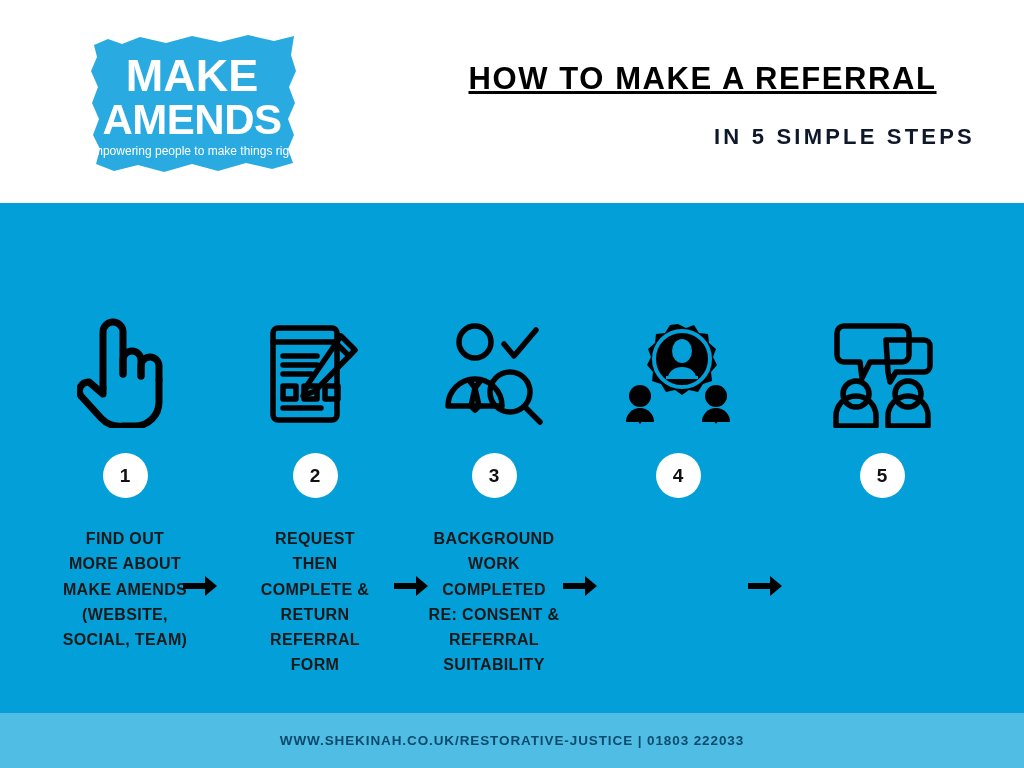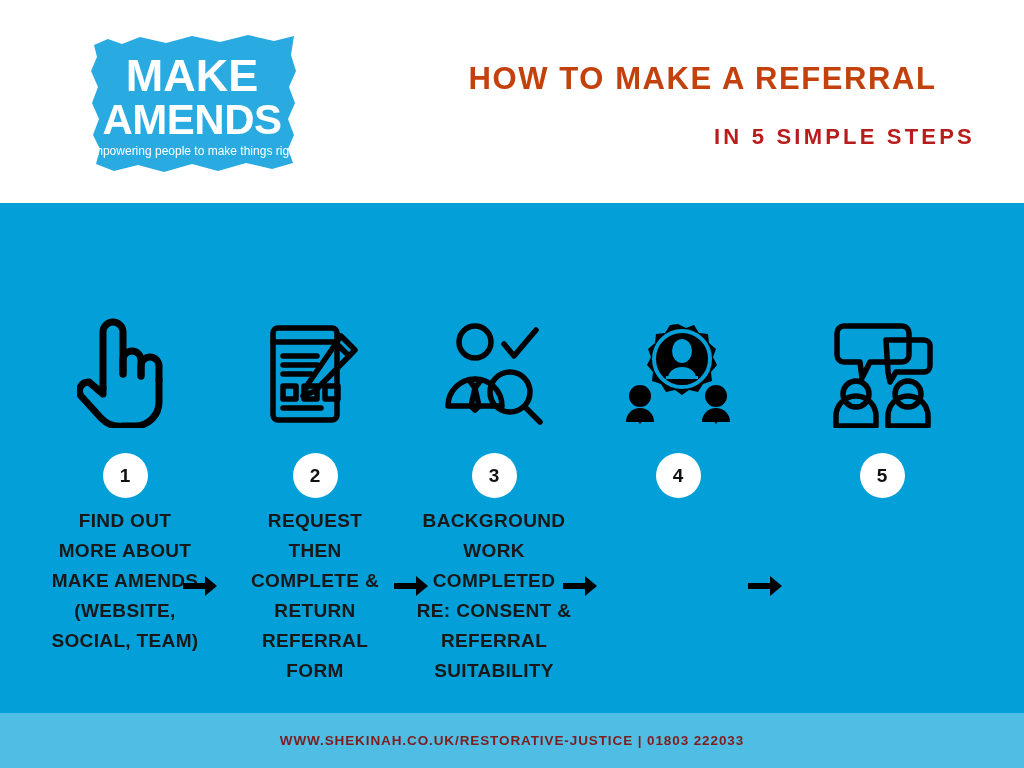--- a/index.html
+++ b/index.html
@@ -40,32 +40,33 @@
   .title-block {
     position: absolute;
     left: 430px;
     top: 62px;
     width: 545px;
     text-align: right;
   }
   .main-title {
     font-size: 31px;
     font-weight: bold;
-    color: #c2410c;
+    color: #000000;
     letter-spacing: 1.6px;
     line-height: 1.1;
     margin: 0;
     white-space: nowrap;
     text-align: center;
+    text-decoration: underline;
   }
   .sub-title {
     margin: 28px 0 0 0;
     font-size: 22px;
     font-weight: bold;
-    color: #b91c1c;
+    color: #0f172a;
     letter-spacing: 3.2px;
     text-align: right;
     white-space: nowrap;
   }
 
   
   .panel {
     position: absolute;
     left: 0;
     top: 203px;
@@ -103,22 +104,22 @@
     background: #ffffff;
     color: #111111;
     font-size: 19px;
     font-weight: bold;
     line-height: 45px;
     margin: 25px auto 0 auto;
     text-align: center;
   }
 
   .step-label {
-    margin-top: 8px;
-    font-size: 19px;
+    margin-top: 28px;
+    font-size: 16px;
     font-weight: bold;
     color: #181818;
     line-height: 1.58;
     letter-spacing: 0.35px;
     white-space: pre-line;
   }
 
   .arrow {
     position: absolute;
     top: 365px;
@@ -133,21 +134,21 @@
     left: 0;
     top: 713px;
     width: 1024px;
     height: 55px;
     background: #4FBDE4;
     display: flex;
     align-items: center;
     justify-content: center;
   }
   .footer-text {
-    color: #7f1d1d;
+    color: #0c4a6e;
     font-size: 13.5px;
     font-weight: bold;
     letter-spacing: 0.9px;
   }
 </style>
 </head>
 <body>
 
 <div id="poster">
 

